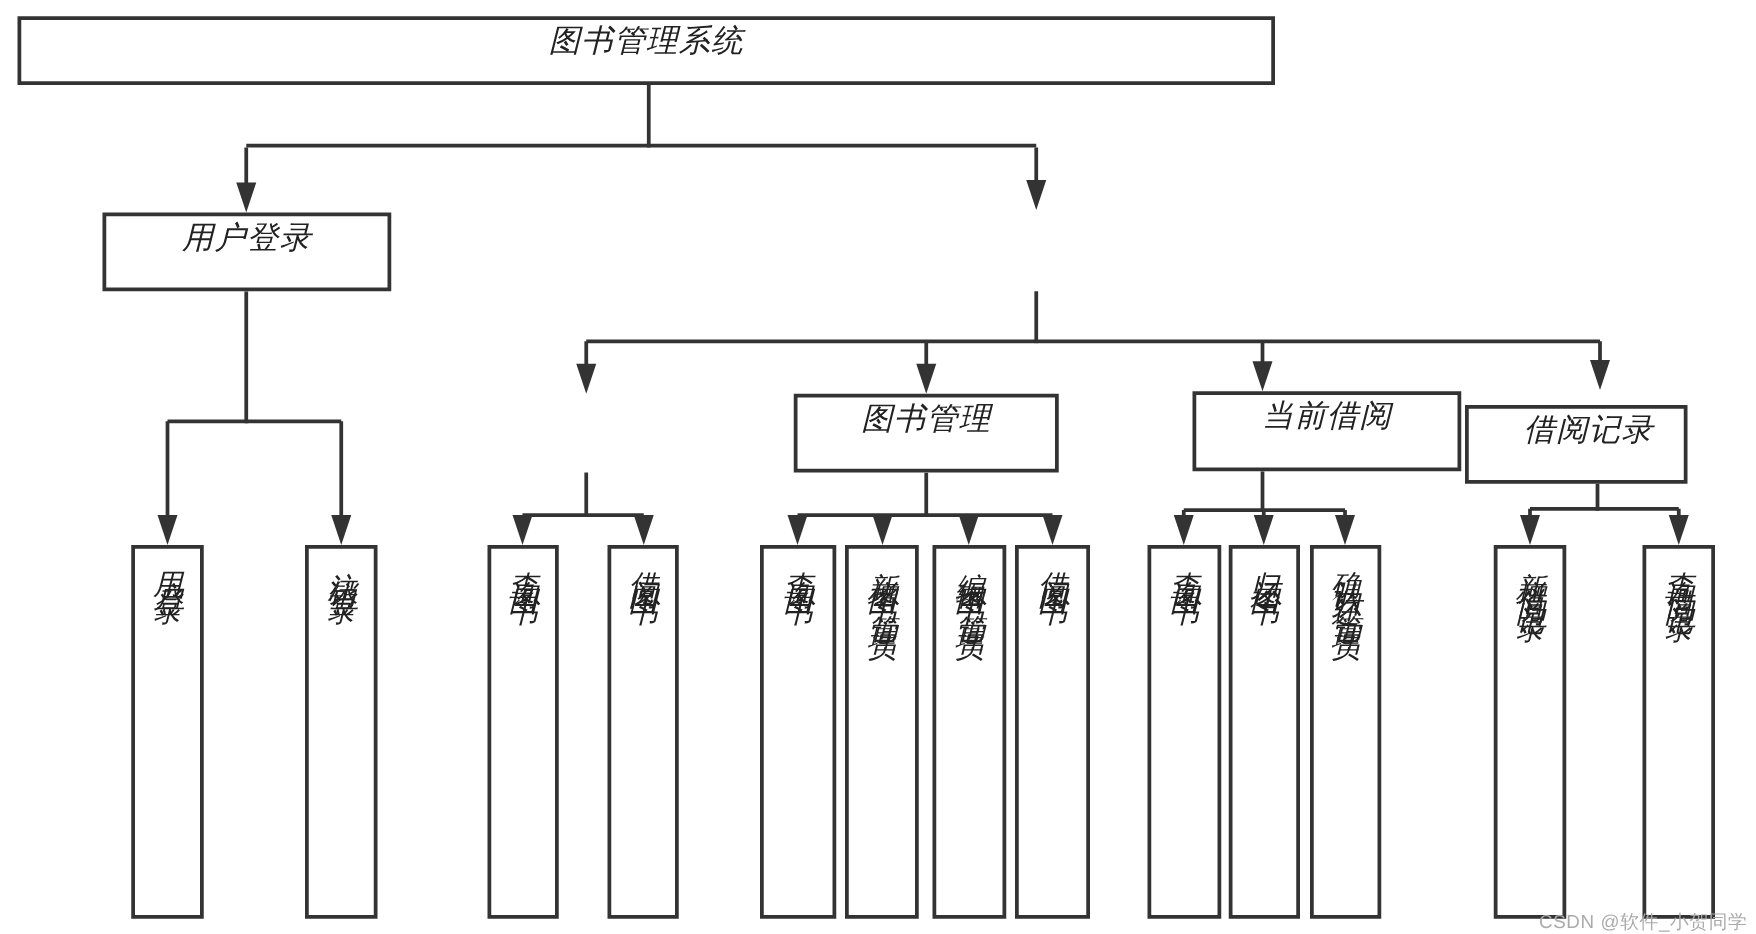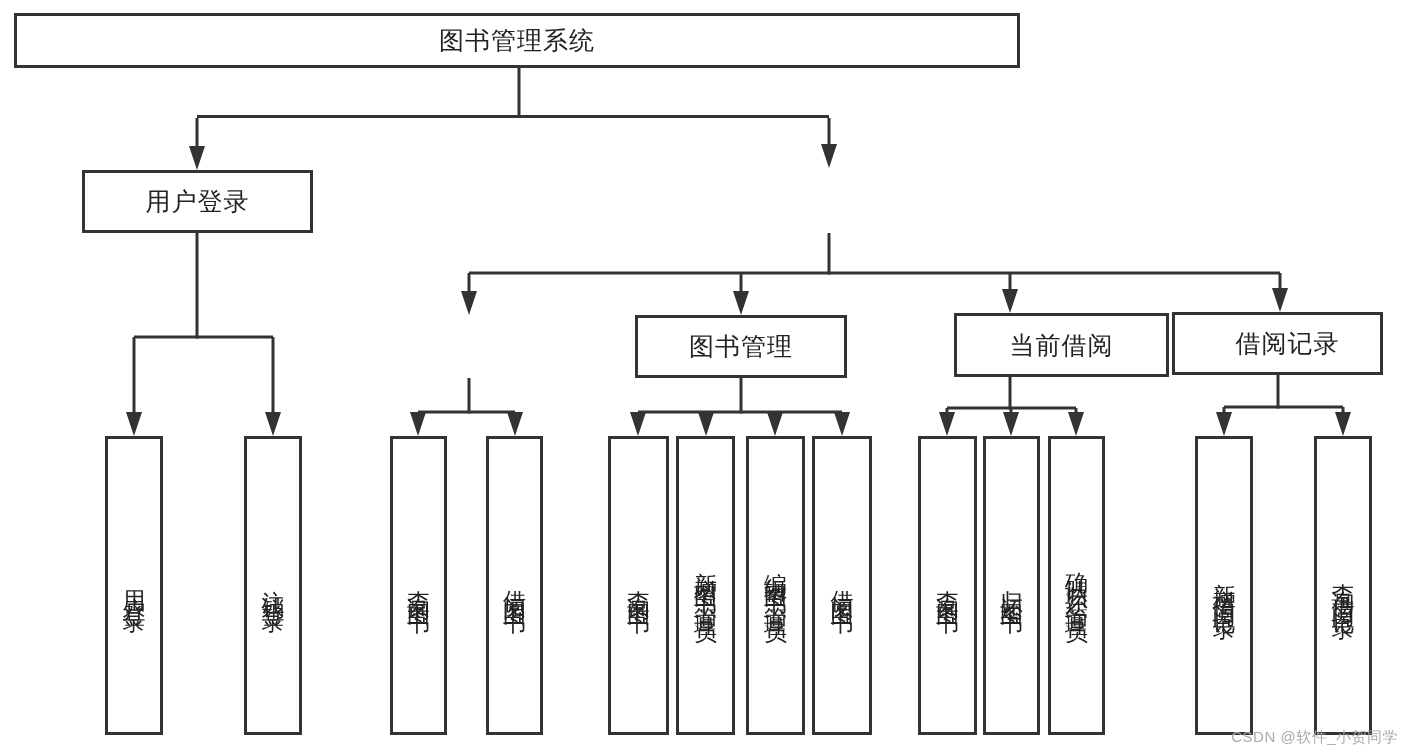--- a/index.html
+++ b/index.html
@@ -21,45 +21,45 @@
     position: absolute;
     left: 0; top: 0;
     width: 1405px; height: 747px;
   }
   .node {
     position: absolute;
     box-sizing: border-box;
     background: var(--background);
     border: 3px solid var(--line);
     display: flex;
-    align-items: center;
     justify-content: center;
     color: var(--text);
     font-size: 25px;
     letter-spacing: 1px;
     white-space: nowrap;
+    font-style: italic;
   }
   .leaf {
     font-size: 23px;
   }
   .leaf span {
     writing-mode: vertical-rl;
     text-orientation: mixed;
     letter-spacing: 7px;
     line-height: 1;
     max-height: 285px;
   }
   
   .n-root            { left: 14px;   top: 13px;  width: 1006px; height: 55px; }
   .n-user-login      { left: 82px;   top: 170px; width: 231px;  height: 63px; }
   .n-book-management { left: 712px;  top: 168px; width: 235px;  height: 65px; }
   .n-new-book-rec    { left: 362px;  top: 315px; width: 214px;  height: 63px; }
   .n-book-borrow     { left: 635px;  top: 315px; width: 212px;  height: 63px; }
   .n-current-borrow  { left: 954px;  top: 313px; width: 215px;  height: 64px; }
-  .n-borrow-records  { left: 1172px; top: 312px; width: 211px;  height: 63px; padding-left: 20px; }
+  .n-borrow-records  { left: 1172px; top: 324px; width: 178px;  height: 63px; padding-left: 20px; }
   .l-1  { left: 105px;  top: 436px; width: 58px; height: 299px; }
   .l-2  { left: 244px;  top: 436px; width: 58px; height: 299px; }
   .l-3  { left: 390px;  top: 436px; width: 57px; height: 299px; }
   .l-4  { left: 486px;  top: 436px; width: 57px; height: 299px; }
   .l-5  { left: 608px;  top: 436px; width: 61px; height: 299px; }
   .l-6  { left: 676px;  top: 436px; width: 59px; height: 299px; }
   .l-7  { left: 746px;  top: 436px; width: 59px; height: 299px; }
   .l-8  { left: 812px;  top: 436px; width: 60px; height: 299px; }
   .l-9  { left: 918px;  top: 436px; width: 59px; height: 299px; }
   .l-10 { left: 983px;  top: 436px; width: 57px; height: 299px; }

